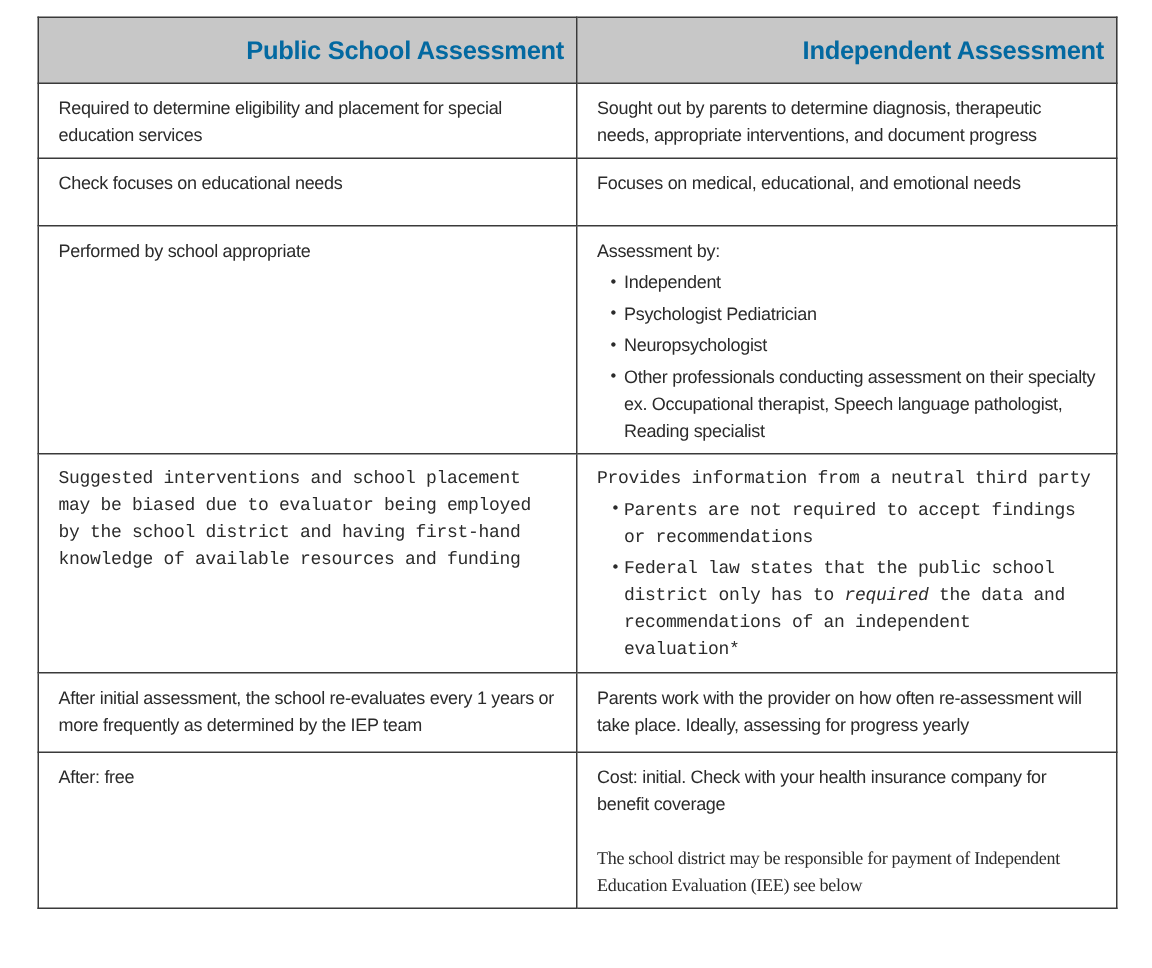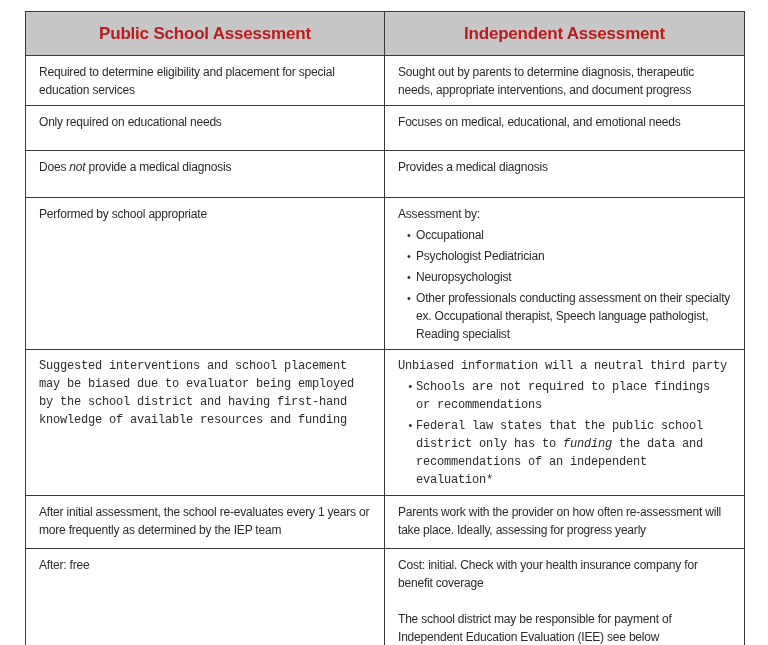--- a/index.html
+++ b/index.html
@@ -23,25 +23,25 @@
     text-align: left;
     padding: 7px 13px 6px 13px;
     font-size: 12px;
     line-height: 18px;
     letter-spacing: -0.2px;
   }
   th {
     background: #c7c7c7;
     height: 44px;
     vertical-align: middle;
-    text-align: center;
+    text-align: right;
     font-size: 17px;
     line-height: 20px;
     font-weight: bold;
-    color: #b91c1c;
+    color: #0369a1;
     padding: 4px 8px;
   }
   tr.rh1 { height: 49px; }
   tr.rh2 { height: 45px; }
   tr.rh3 { height: 47px; }
   tr.rh4 { height: 149px; }
   tr.rh5 { height: 132px; font-family: Liberation Mono, monospace; }
   tr.rh6 { height: 53px; }
   tr.rh7 { height: 103px; }
   .txt { margin: 0; }
@@ -51,21 +51,21 @@
     margin-top: 3px;
   }
   .bullet {
     flex: 0 0 auto;
     width: 9px;
     margin-left: 9px;
     font-size: 11px;
     line-height: 18px;
   }
   .btxt { flex: 1 1 auto; }
-  .para2 { margin-top: 18px; }
+  .para2 { margin-top: 18px; font-family: Liberation Serif, serif; }
 </style>
 </head>
 <body>
 
 <table class="cmp">
   <colgroup>
     <col style="width:359px">
     <col style="width:360px">
   </colgroup>
   <thead>
@@ -80,45 +80,37 @@
       <td>
         <div class="txt">Required to determine eligibility and placement for special education services</div>
       </td>
       <td>
         <div class="txt">Sought out by parents to determine diagnosis, therapeutic needs, appropriate interventions, and document progress</div>
       </td>
     </tr>
 
     <tr class="rh2">
       <td>
-        <div class="txt">Only required on educational needs</div>
+        <div class="txt">Check focuses on educational needs</div>
       </td>
       <td>
         <div class="txt">Focuses on medical, educational, and emotional needs</div>
       </td>
     </tr>
 
-    <tr class="rh3">
-      <td>
-        <div class="txt"><span>Does </span><em>not</em><span> provide a medical diagnosis</span></div>
-      </td>
-      <td>
-        <div class="txt">Provides a medical diagnosis</div>
-      </td>
-    </tr>
 
     <tr class="rh4">
       <td>
         <div class="txt">Performed by school appropriate</div>
       </td>
       <td>
         <div class="txt">Assessment by:</div>
         <div class="bullet-item">
           <span class="bullet">•</span>
-          <span class="btxt">Occupational</span>
+          <span class="btxt">Independent</span>
         </div>
         <div class="bullet-item">
           <span class="bullet">•</span>
           <span class="btxt">Psychologist Pediatrician</span>
         </div>
         <div class="bullet-item">
           <span class="bullet">•</span>
           <span class="btxt">Neuropsychologist</span>
         </div>
         <div class="bullet-item">
@@ -126,28 +118,28 @@
           <span class="btxt">Other professionals conducting assessment on their specialty ex. Occupational therapist, Speech language pathologist, Reading specialist</span>
         </div>
       </td>
     </tr>
 
     <tr class="rh5">
       <td>
         <div class="txt">Suggested interventions and school placement may be biased due to evaluator being employed by the school district and having first-hand knowledge of available resources and funding</div>
       </td>
       <td>
-        <div class="txt">Unbiased information will a neutral third party</div>
+        <div class="txt">Provides information from a neutral third party</div>
         <div class="bullet-item">
           <span class="bullet">•</span>
-          <span class="btxt">Schools are not required to place findings or recommendations</span>
+          <span class="btxt">Parents are not required to accept findings or recommendations</span>
         </div>
         <div class="bullet-item">
           <span class="bullet">•</span>
-          <span class="btxt"><span>Federal law states that the public school district only has to </span><em>funding</em><span> the data and recommendations of an independent evaluation*</span></span>
+          <span class="btxt"><span>Federal law states that the public school district only has to </span><em>required</em><span> the data and recommendations of an independent evaluation*</span></span>
         </div>
       </td>
     </tr>
 
     <tr class="rh6">
       <td>
         <div class="txt">After initial assessment, the school re-evaluates every 1 years or more frequently as determined by the IEP team</div>
       </td>
       <td>
         <div class="txt">Parents work with the provider on how often re-assessment will take place. Ideally, assessing for progress yearly</div>

